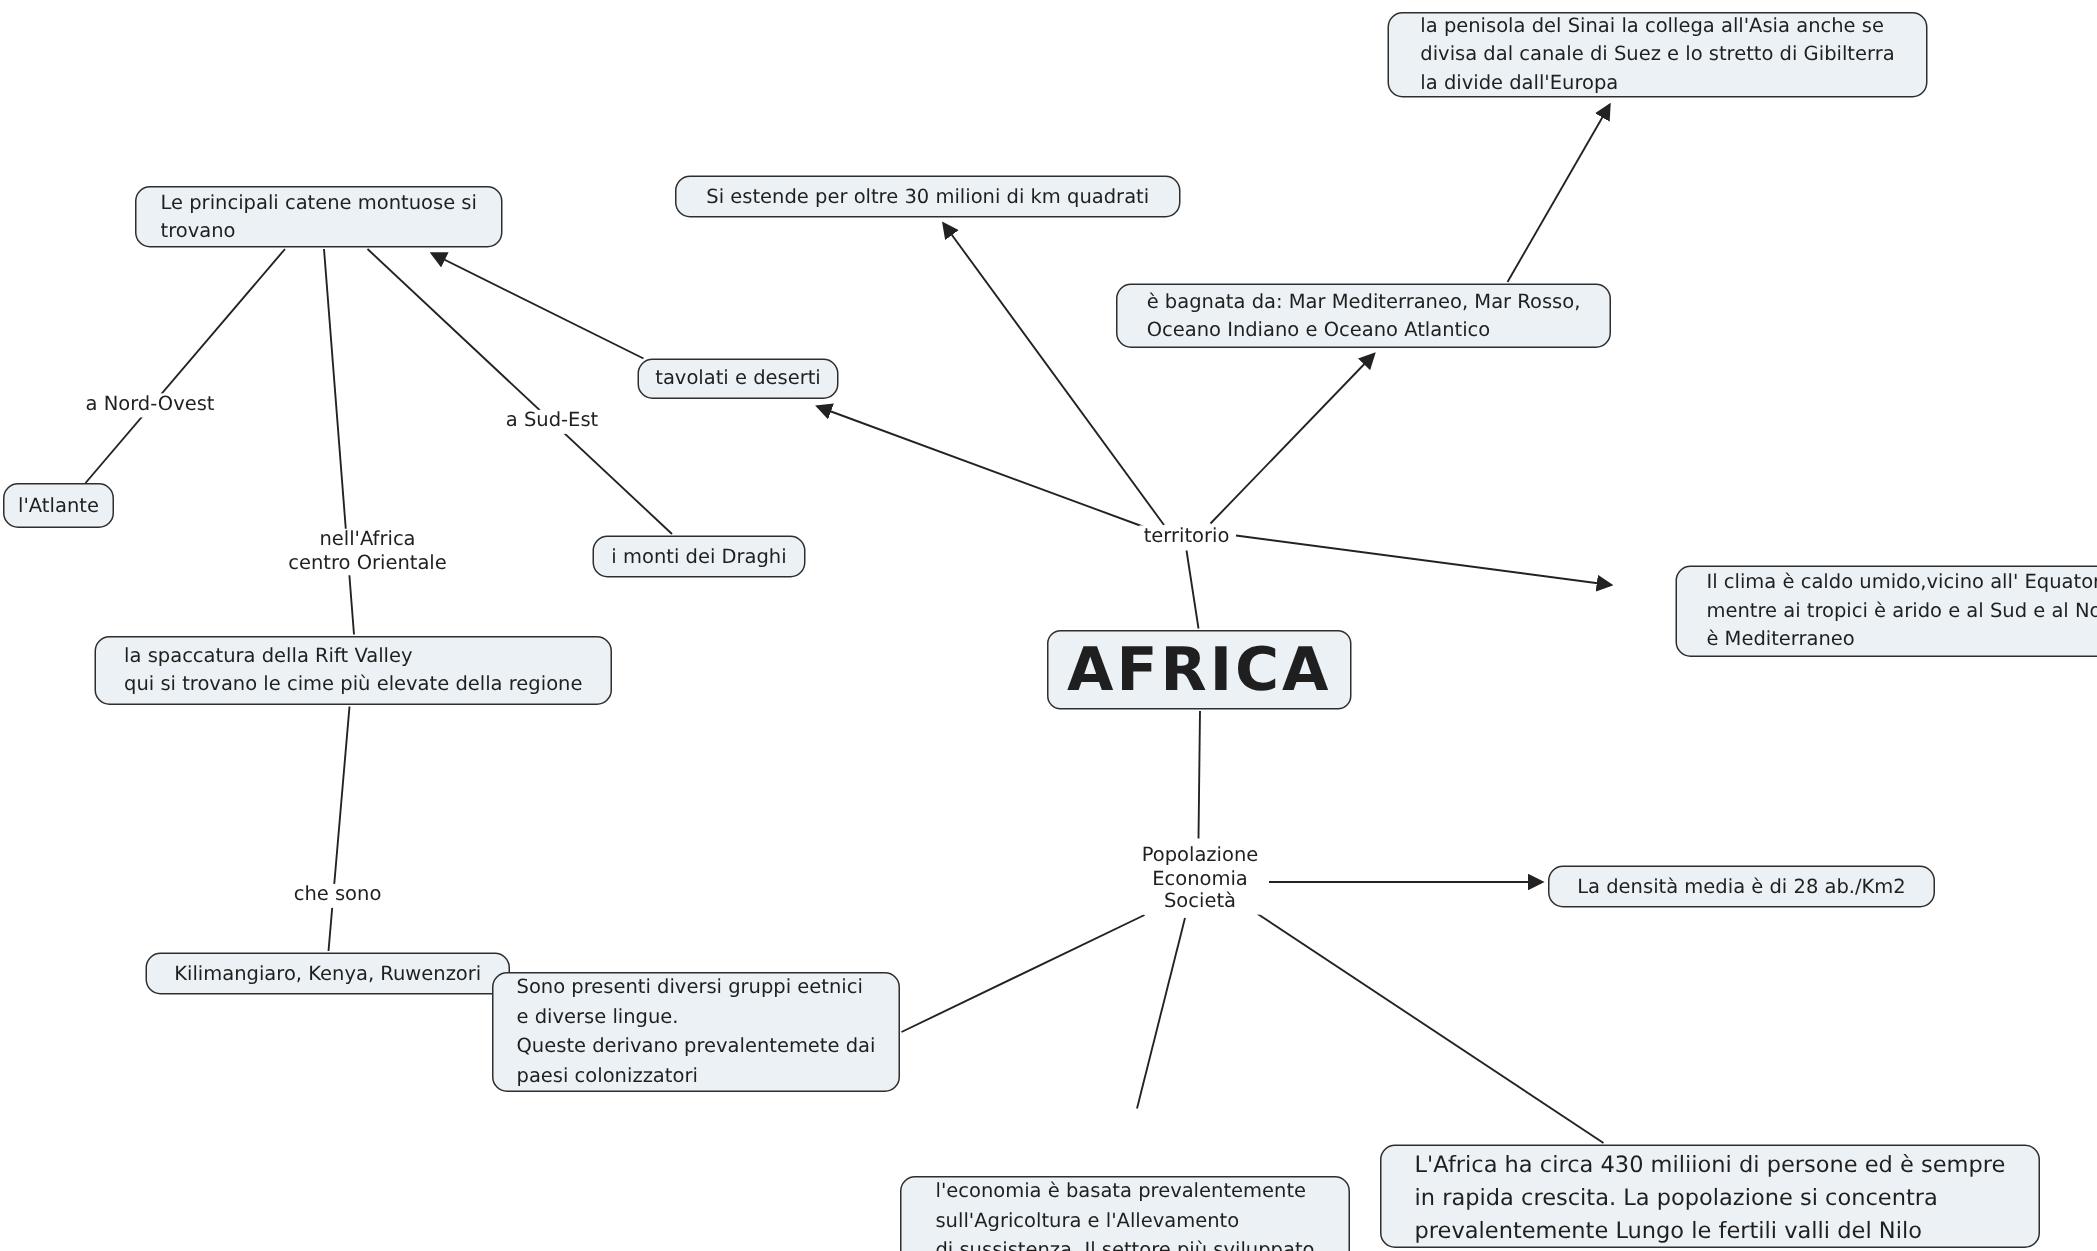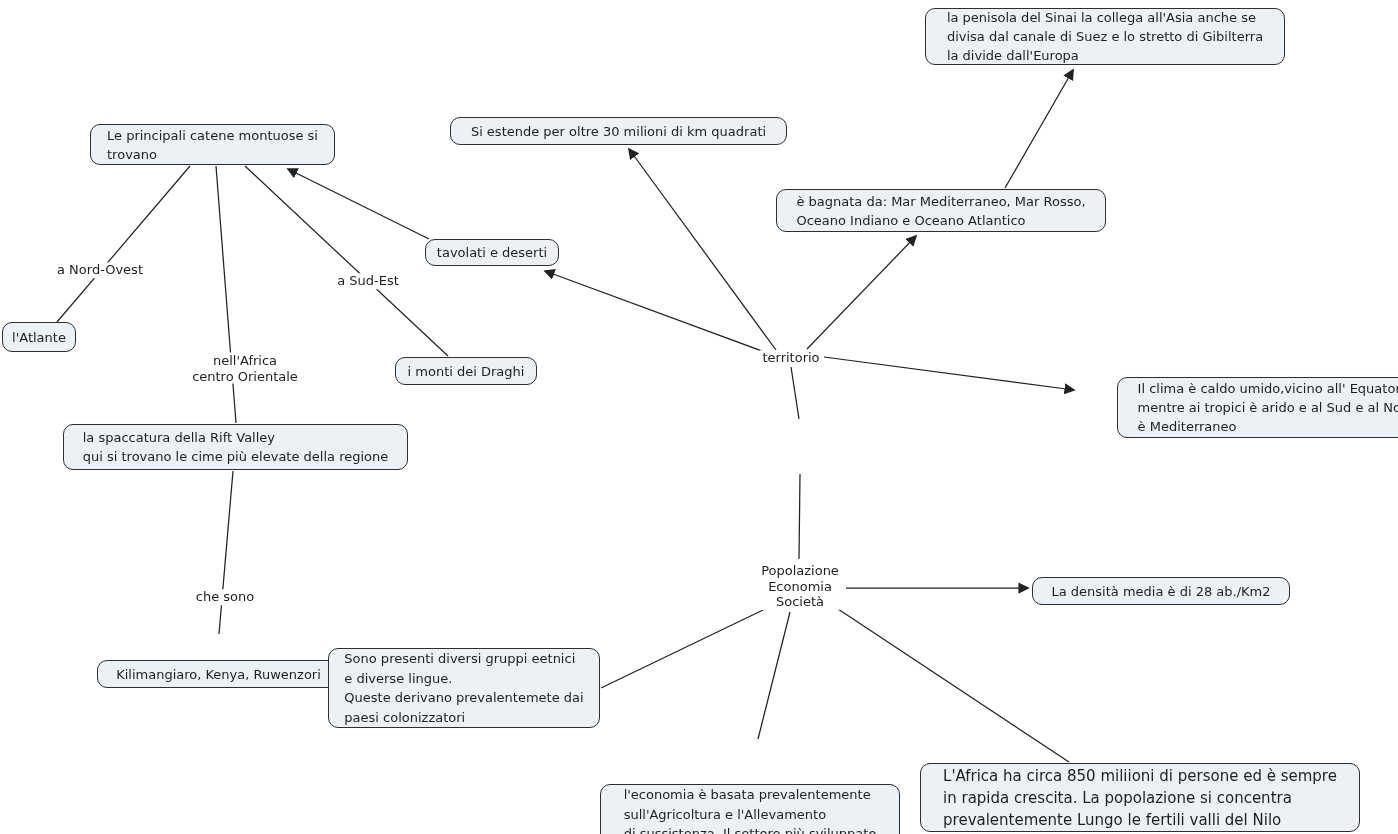--- a/index.html
+++ b/index.html
@@ -32,30 +32,30 @@
     text-align:center;
     white-space:pre-line;
     font-size:13px; line-height:15.5px;
     padding:0 3px;
   }
 
   
   #n-sinai        { left:925px;  top:8px;   width:360px; height:57px; }
   #n-catene       { left:90px;   top:124px; width:245px; height:41px; }
   #n-estende      { left:450px;  top:117px; width:337px; height:28px; }
-  #n-bagnata      { left:776px;  top:189px; width:330px; height:43px; }
+  #n-bagnata      { left:744px;  top:189px; width:330px; height:43px; }
   #n-tavolati     { left:425px;  top:239px; width:134px; height:27px; }
   #n-atlante      { left:2px;    top:322px; width:74px;  height:30px; }
   #n-draghi       { left:395px;  top:357px; width:142px; height:28px; }
   #n-clima        { left:1078px; top:377px; width:318px; height:61px;margin-left:39px; }
   #n-rift         { left:63px;   top:424px; width:345px; height:46px; }
   #n-africa       { left:698px;  top:420px; width:203px; height:53px;
                     font-weight:900; font-size:40px; letter-spacing:2px;
                     line-height:40px; border-radius:9px; border-width:1.6px; }
-  #n-kilimangiaro { left:97px;   top:635px; width:243px; height:28px;margin-top:25px; }
+  #n-kilimangiaro { left:97px;   top:635px; width:243px; height:28px; }
   #n-densita      { left:1032px; top:577px; width:258px; height:28px; }
   #n-gruppi       { left:328px;  top:648px; width:272px; height:80px; line-height:19.5px; }
   #n-economia     { left:600px;  top:740px; width:300px; height:80px; line-height:19.5px;margin-top:44px; }
   #n-popolazione  { left:920px;  top:763px; width:440px; height:69px;
                     font-size:15px; line-height:22px; }
 
   
   #l-nordovest  { left:100px; top:270px; }
   #l-centro     { left:245px; top:320px;margin-top:48px; }
   #l-sudest     { left:368px; top:281px; }
@@ -101,31 +101,32 @@
   <div class="node" id="n-bagnata">è bagnata da: Mar Mediterraneo, Mar Rosso,
 Oceano Indiano e Oceano Atlantico</div>
   <div class="node" id="n-tavolati">tavolati e deserti</div>
   <div class="node" id="n-atlante">l'Atlante</div>
   <div class="node" id="n-draghi">i monti dei Draghi</div>
   <div class="node" id="n-clima">Il clima è caldo umido,vicino all' Equatore
 mentre ai tropici è arido e al Sud e al Nord
 è Mediterraneo</div>
   <div class="node" id="n-rift">la spaccatura della Rift Valley
 qui si trovano le cime più elevate della regione</div>
+  <div class="node" id="n-africa">AFRICA</div>
   <div class="node" id="n-kilimangiaro">Kilimangiaro, Kenya, Ruwenzori</div>
   <div class="node" id="n-densita">La densità media è di 28 ab./Km2</div>
   <div class="node" id="n-gruppi">Sono presenti diversi gruppi eetnici
 e diverse lingue.
 Queste derivano prevalentemete dai
 paesi colonizzatori</div>
   <div class="node" id="n-economia">l'economia è basata prevalentemente
 sull'Agricoltura e l'Allevamento
 di sussistenza. Il settore più sviluppato
 è il terziario</div>
-  <div class="node" id="n-popolazione">L'Africa ha circa 850 miliioni di persone ed è sempre
+  <div class="node" id="n-popolazione">L'Africa ha circa 430 miliioni di persone ed è sempre
 in rapida crescita. La popolazione si concentra
 prevalentemente Lungo le fertili valli del Nilo</div>
 
   <div class="label" id="l-territorio">territorio</div>
   <div class="label" id="l-nordovest">a Nord-Ovest</div>
   <div class="label" id="l-centro">nell'Africa
 centro Orientale</div>
   <div class="label" id="l-sudest">a Sud-Est</div>
   <div class="label" id="l-chesono">che sono</div>
   <div class="label" id="l-popecosoc">Popolazione

